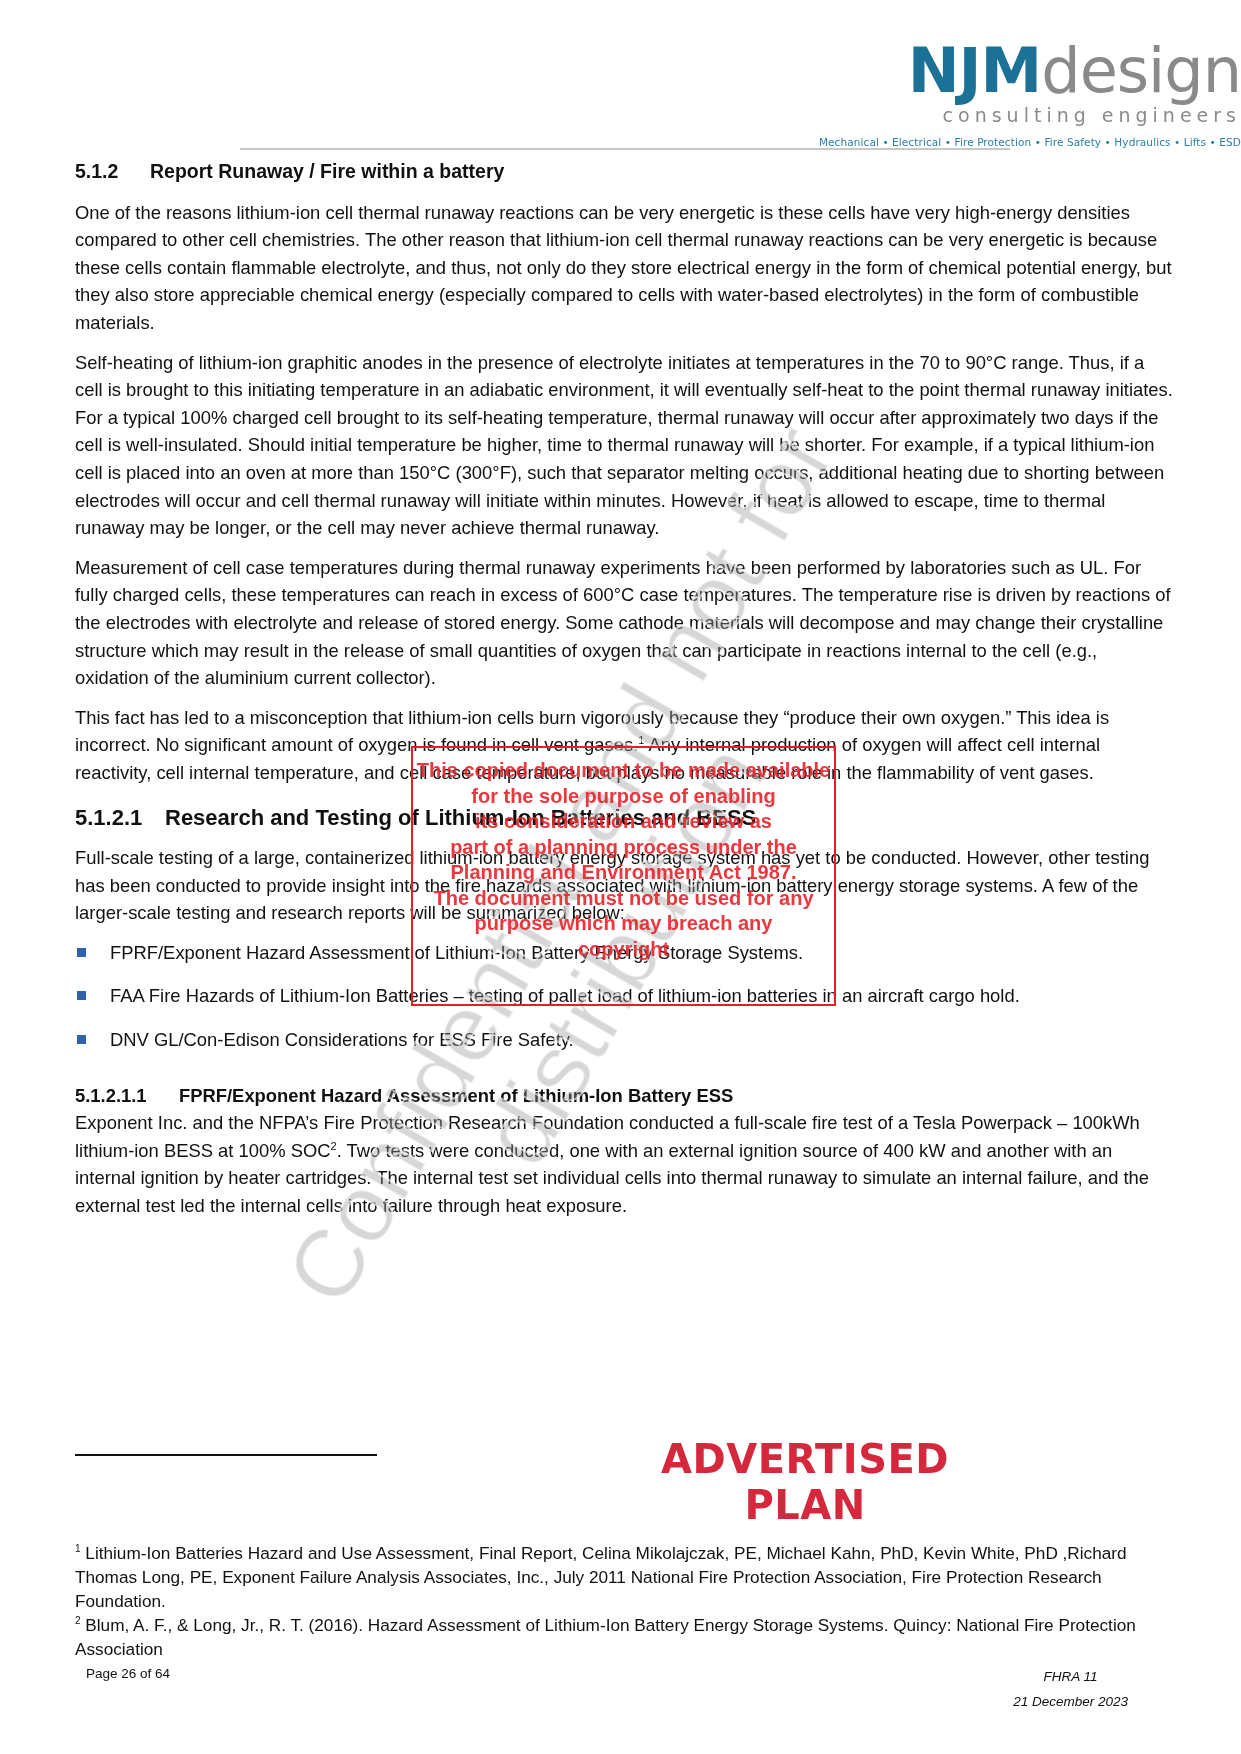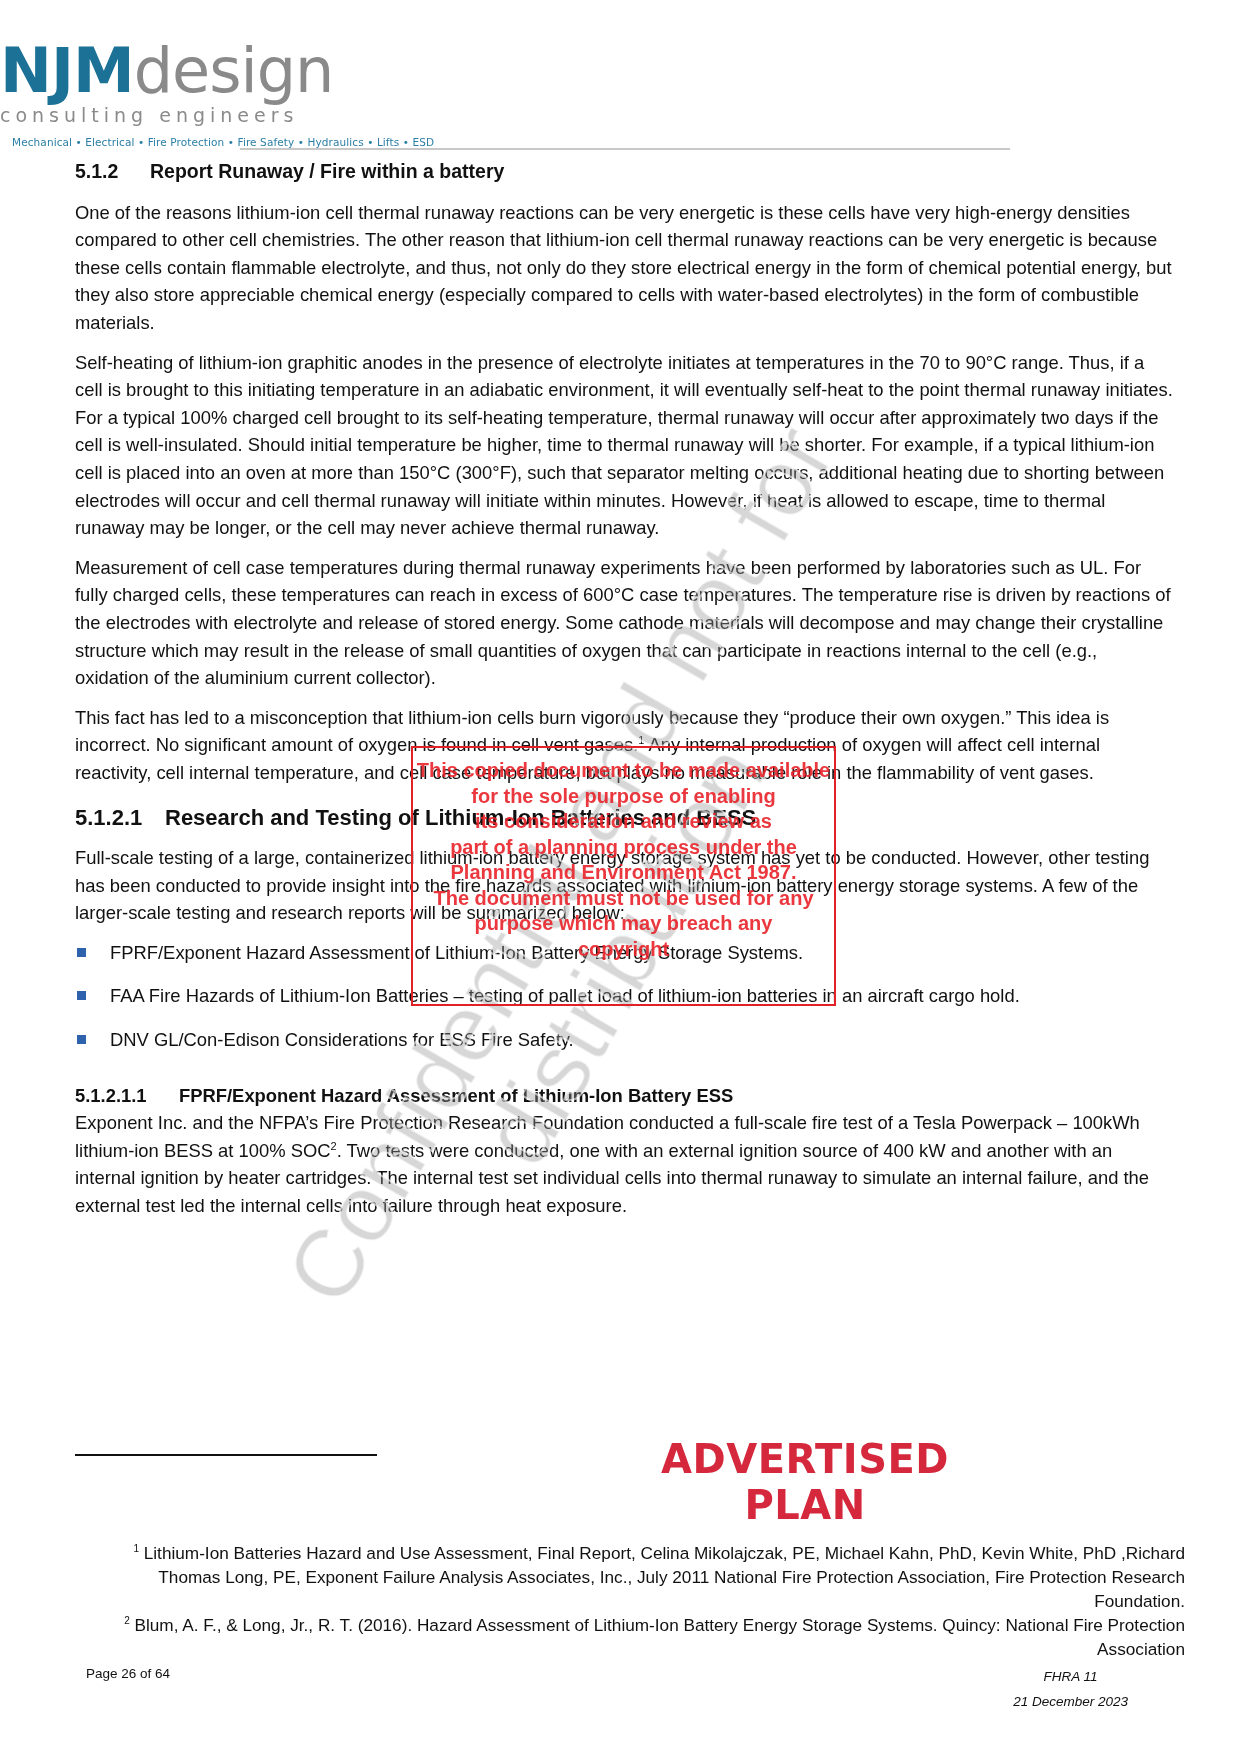--- a/index.html
+++ b/index.html
@@ -1,20 +1,20 @@
 <!DOCTYPE html>
 <html><head>
 <meta charset="utf-8">
 <style>
   html, body { margin: 0; padding: 0; background: #ffffff; }
   body { width: 1241px; height: 1754px; position: relative; overflow: hidden; font-family: "Liberation Sans", sans-serif; color: #111; }
   .page { position: absolute; left: 0; top: 0; width: 1241px; height: 1754px; }
 
   
-  .logo { position: absolute; left: 0; width: 1241px; top: 40px; text-align: left; }
+  .logo { position: absolute; left: 0; width: 1241px; top: 40px; text-align: right; }
   .logo-main { font-family: "DejaVu Sans", sans-serif; font-size: 62px; line-height: 62px; letter-spacing: -1px; }
   .logo-njm { color: #1b7196; font-weight: bold; }
   .logo-design { color: #8a8a8a; font-weight: normal; }
   .logo-sub { font-family: "DejaVu Sans", sans-serif; font-size: 19px; letter-spacing: 5px; color: #8a8a8a; margin-top: 2px; }
   .logo-services { font-family: "DejaVu Sans", sans-serif; font-size: 10.5px; color: #2a7fa6; margin-top: 10px; letter-spacing: 0.1px; padding-left: 12px; }
   .header-rule { position: absolute; left: 240px; width: 770px; top: 148px; height: 2px; background: #c8c8c8; }
 
   
   .content { position: absolute; left: 75px; top: 152px; width: 1100px; font-family: "Liberation Sans", sans-serif; font-size: 18.4px; line-height: 27.6px; color: #111; }
   h2, h3, h4 { margin: 0; font-weight: bold; }
@@ -25,21 +25,21 @@
   .h3 .h-num { width: 90px; }
   .h4 { font-size: 18.4px; margin-top: 28px; margin-bottom: 0px; }
   .h4 .h-num { width: 104px; }
   p { margin: 0 0 12px 0; }
   sup { font-size: 11px; line-height: 0; vertical-align: super; }
   ul.bullets { list-style: none; margin: 6px 0 0 0; padding: 0; }
   ul.bullets li { position: relative; padding-left: 35px; margin-bottom: 16px; }
   ul.bullets li .bullet { position: absolute; left: 2px; top: 9px; width: 9px; height: 9px; background: #2f62ac; }
 
   .fn-rule { position: absolute; left: 75px; top: 1454px; width: 302px; height: 1.5px; background: #111; }
-  .footnotes { position: absolute; left: 75px; top: 1541px; width: 1110px; font-family: "Liberation Sans", sans-serif; font-size: 17.2px; line-height: 24px; color: #111; text-align: right; }
+  .footnotes { position: absolute; left: 75px; top: 1541px; width: 1110px; font-family: "Liberation Sans", sans-serif; font-size: 17.2px; line-height: 24px; color: #111; }
   .footnotes .fn { margin: 0; }
   .footnotes sup { font-size: 10px; }
 
   .footer-left { position: absolute; left: 86px; top: 1666px; font-size: 13.5px; color: #111; }
   .footer-right { position: absolute; right: 113px; top: 1664px; text-align: center; font-size: 13.5px; font-style: italic; line-height: 25px; color: #111; }
 
   
   .notice-box { position: absolute; left: 411px; top: 746px; width: 425px; height: 260px; border: 2px solid #e22126; box-sizing: border-box; pointer-events: none; }
   .notice-text { position: absolute; left: 411px; top: 758px; width: 425px; text-align: center; font-family: Liberation Sans, sans-serif; font-weight: bold; font-size: 20px; line-height: 25.5px; color: #e8232a; opacity: 0.9; }
   .watermark { position: absolute; left: 130px; top: 830px; width: 900px; text-align: center; font-family: "Liberation Sans", sans-serif; font-size: 96px; line-height: 100px; color: rgba(150,150,150,0.38); transform: rotate(-60deg); transform-origin: center center; pointer-events: none; white-space: nowrap; -webkit-text-stroke: 2px rgba(255,255,255,0.6); }

